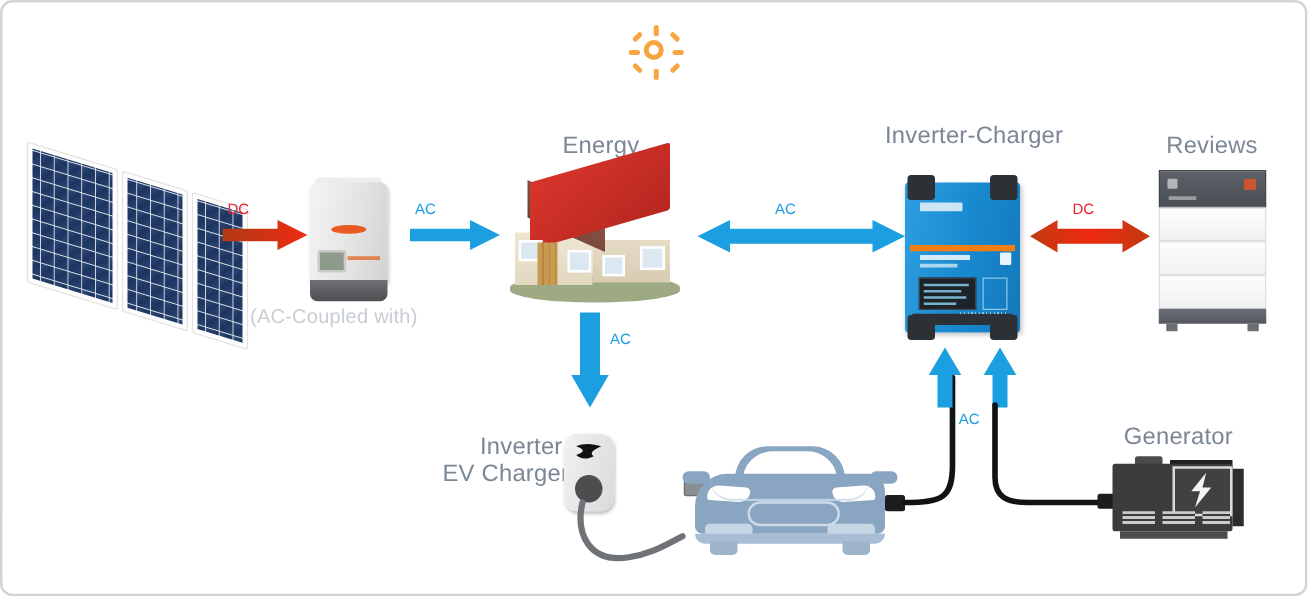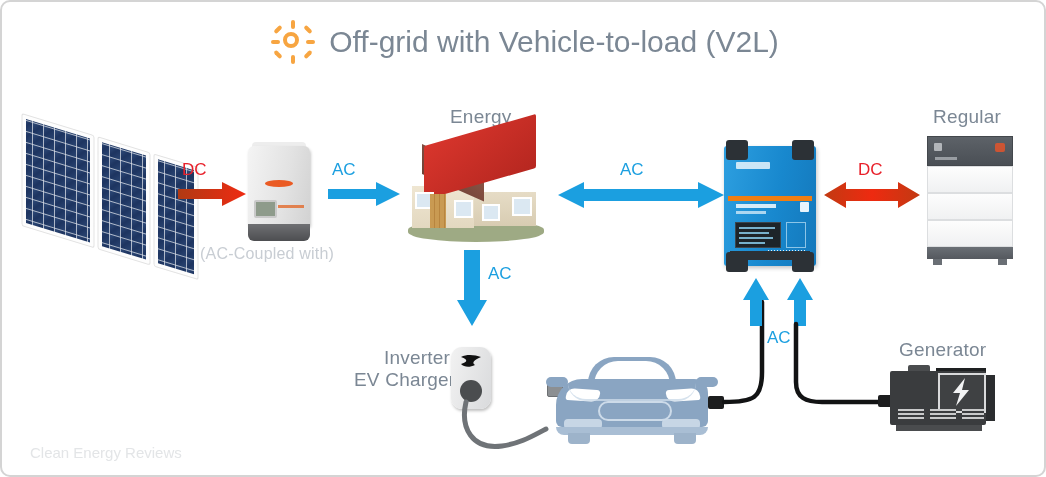--- a/index.html
+++ b/index.html
@@ -4,21 +4,21 @@
 <style>
   html,body{margin:0;padding:0;background:#fff;}
   body{font-family:"Liberation Sans",sans-serif;}
   #canvas{
     position:relative;width:1046px;height:477px;background:#ffffff;
     border:2px solid #d4d4d4;border-radius:10px;box-sizing:border-box;overflow:hidden;
   }
   .abs{position:absolute;}
   .lbl{color:#7b8794;font-size:19px;white-space:nowrap;letter-spacing:.2px;}
   .lbl.sub{color:#c8cdd3;font-size:16px;}
-  .flowlbl{font-size:17px;font-weight:400;white-space:nowrap;}
+  .flowlbl{font-size:12px;font-weight:400;white-space:nowrap;}
   .ac{color:#1b9fe0;}
   .dc{color:#e8202a;}
 
   
   #title-row{left:0;top:18px;width:1046px;display:flex;justify-content:center;align-items:center;gap:14px;}
   #title-text{font-size:30px;color:#7b8794;white-space:nowrap;}
   #sun-icon{width:44px;height:44px;position:relative;flex:0 0 auto;}
   #sun-icon .ring{position:absolute;left:12px;top:12px;width:16px;height:16px;border:4px solid #f7a541;border-radius:50%;box-sizing:border-box;}
   #sun-icon .ray{position:absolute;background:#f7a541;border-radius:2px;}
 
@@ -134,21 +134,20 @@
       <span class="ring"></span>
       <span class="ray" style="left:20px;top:0;width:4px;height:9px;"></span>
       <span class="ray" style="left:20px;bottom:0;width:4px;height:9px;"></span>
       <span class="ray" style="left:0;top:20px;width:9px;height:4px;"></span>
       <span class="ray" style="right:0;top:20px;width:9px;height:4px;"></span>
       <span class="ray" style="left:5px;top:5px;width:4px;height:9px;transform:rotate(45deg);"></span>
       <span class="ray" style="right:5px;top:5px;width:4px;height:9px;transform:rotate(-45deg);"></span>
       <span class="ray" style="left:5px;bottom:5px;width:4px;height:9px;transform:rotate(-45deg);"></span>
       <span class="ray" style="right:5px;bottom:5px;width:4px;height:9px;transform:rotate(45deg);"></span>
     </span>
-    <span id="title-text">Off-grid with Vehicle-to-load (V2L)</span>
   </div>
 
   <div class="abs" id="solar-panels">
     <svg width="220" height="145" viewBox="0 0 220 145">
       <defs>
         <linearGradient id="cellg" x1="0" y1="0" x2="1" y2="1">
           <stop offset="0" stop-color="#33507f"></stop>
             <stop offset="50%" stop-color="#1d3460"></stop>
             <stop offset="100%" stop-color="#2b4673"></stop>
         </linearGradient>
@@ -212,20 +211,21 @@
       <div class="win w4"></div>
   </div>
 
   <div class="abs" style="left:556px;top:158px;">
     <div class="flowlbl ac" style="margin-left:62px;">AC</div>
     <svg width="166" height="30" viewBox="0 0 166 30">
       <path d="M0 15 L26 2 V9 H140 V2 L166 15 L140 28 V21 H26 V28 Z" fill="#1b9fe0"></path>
     </svg>
   </div>
 
+  <div class="abs lbl" style="left:706px;top:96px;">Inverter-Charger</div>
   <div class="abs" id="inverter-charger">
     <div class="body"></div>
     <div class="vlogo"></div>
     <div class="stripe"></div>
     <div class="model"></div>
       <div class="model2"></div>
     <div class="btn"></div>
     <div class="panel">
       <i style="top:4px;width:36px;"></i>
         <i style="top:9px;width:30px;"></i>
@@ -248,21 +248,21 @@
           <linearGradient id="dcg2" x1="0" x2="1">
             <stop offset="0" stop-color="#c23a12"></stop>
             <stop offset=".5" stop-color="#ee2a10"></stop>
             <stop offset="1" stop-color="#c23a12"></stop>
           </linearGradient>
         </defs>
       <path d="M0 15 L22 2 V9 H74 V2 L96 15 L74 28 V21 H22 V28 Z" fill="url(#dcg2)"></path>
     </svg>
   </div>
 
-  <div class="abs lbl" style="left:931px;top:104px;">Regular</div>
+  <div class="abs lbl" style="left:931px;top:104px;">Reviews</div>
   <div class="abs" id="battery">
     <div class="mod top">
       <div class="dotlogo"></div>
         <div class="red"></div>
         <div class="brand"></div>
     </div>
     <div class="mod m1"></div>
       <div class="mod m2"></div>
       <div class="mod m3"></div>
     <div class="foot"></div>
@@ -341,15 +341,14 @@
       <svg width="40" height="32" viewBox="0 0 40 32" style="position:absolute;left:1px;top:1px;">
         <path d="M24 2 L12 17 H19 L15 30 L28 14 H21 Z" fill="#f2f3f4"></path>
       </svg>
     </div>
     <div class="vent v1"></div>
       <div class="vent v2"></div>
       <div class="vent v3"></div>
     <div class="feet"></div>
   </div>
 
-  <div class="abs" id="watermark">Clean Energy Reviews</div>
 
 </div>
 
 </body></html>

